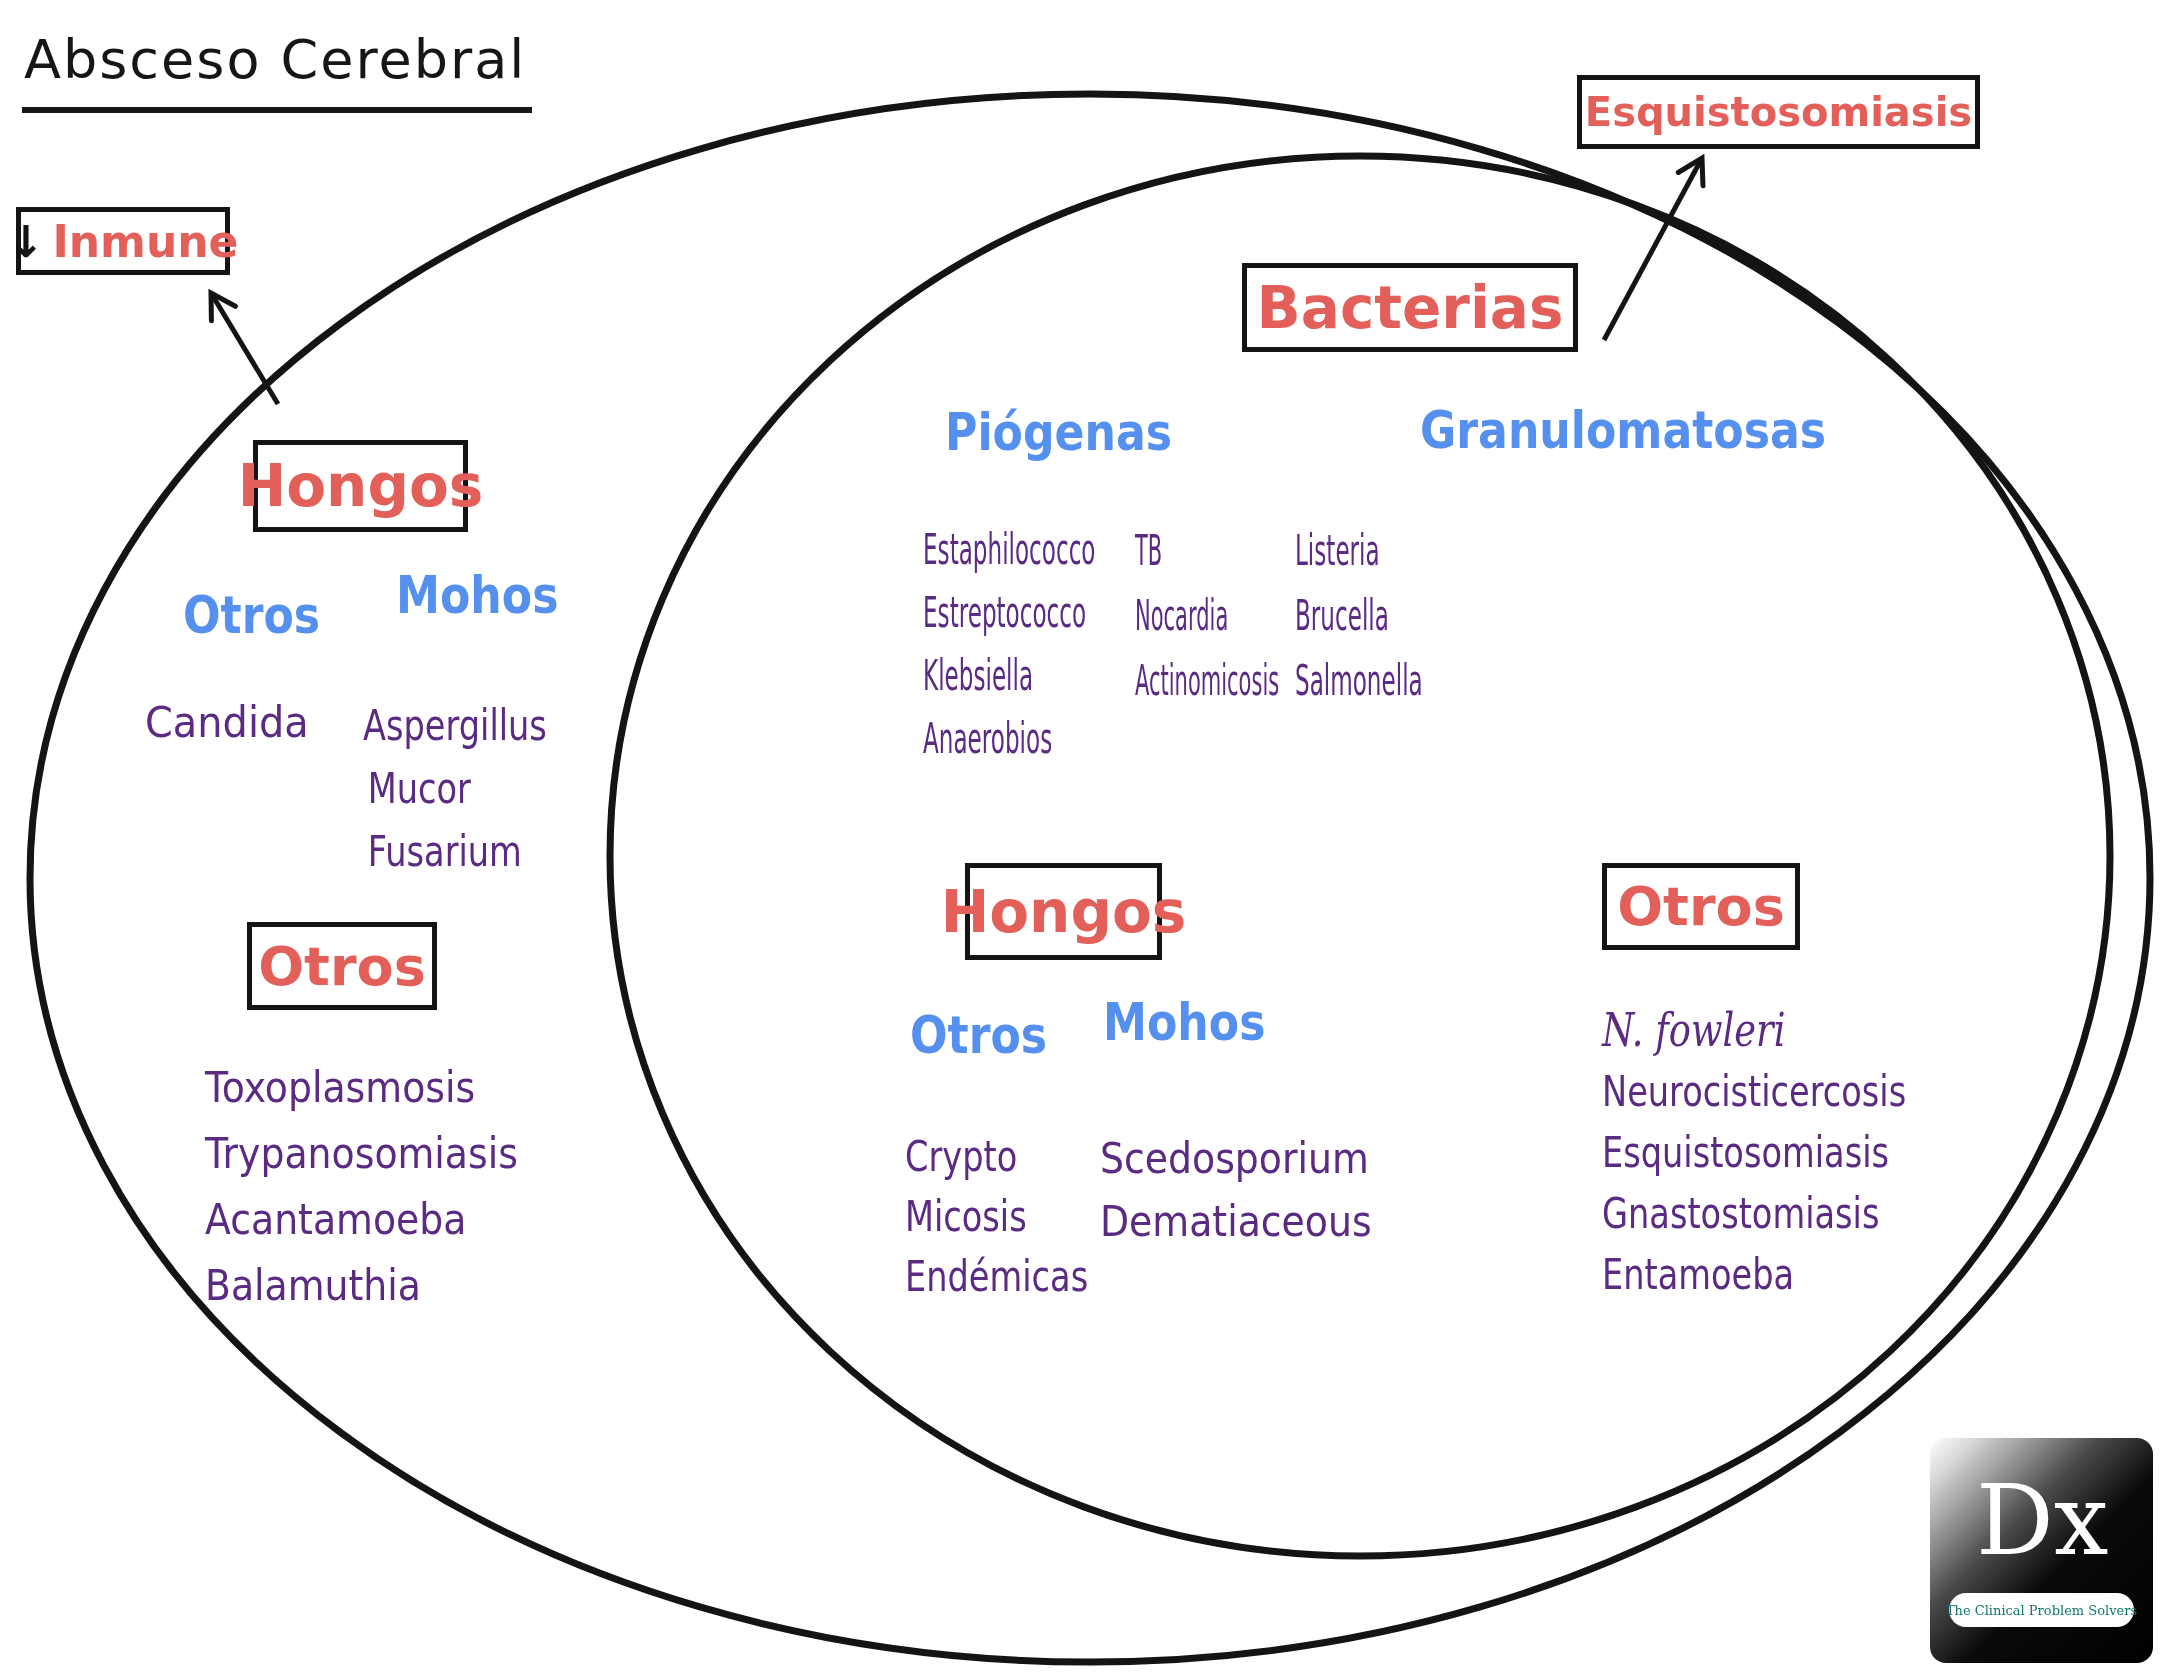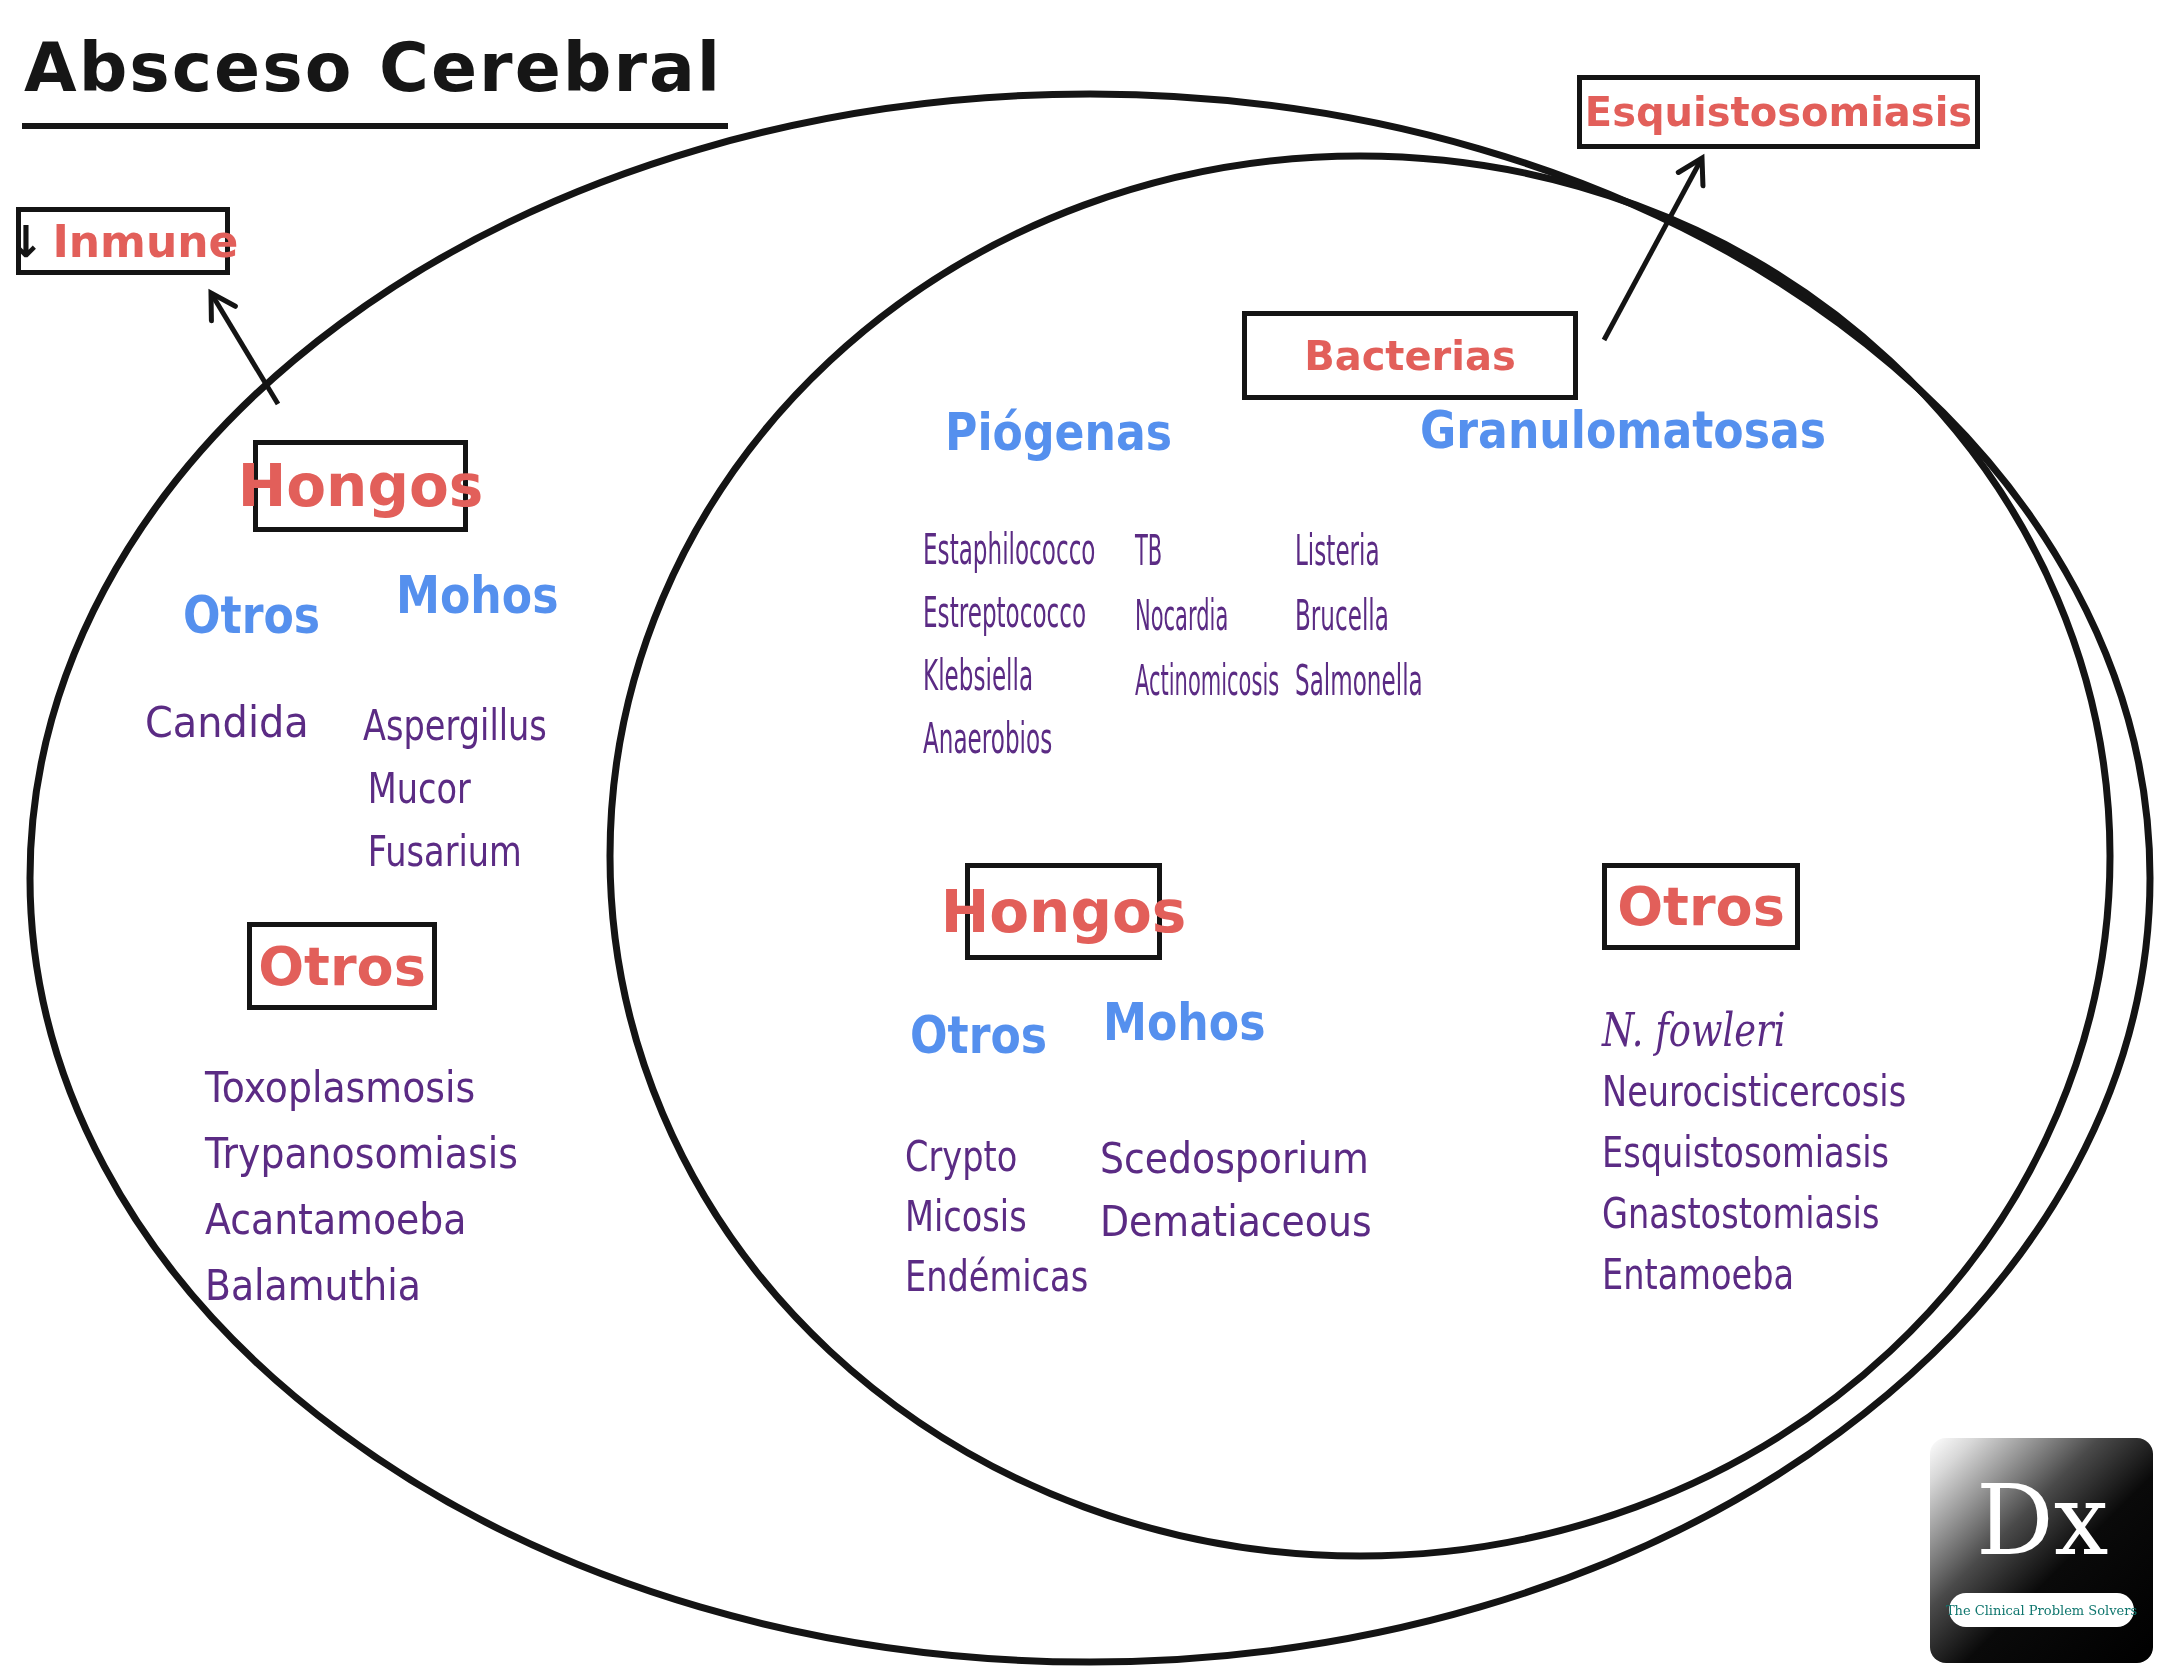--- a/index.html
+++ b/index.html
@@ -1,20 +1,20 @@
 <!DOCTYPE html>
 <html><head>
 <meta charset="utf-8">
 <style>
   html,body{margin:0;padding:0;background:#fff;}
   .canvas{position:relative;width:2167px;height:1678px;background:#ffffff;overflow:hidden;
           font-family:"DejaVu Sans",sans-serif;color:#161616;}
   svg.shapes{position:absolute;left:0;top:0;width:2167px;height:1678px;}
 
-  .title{position:absolute;left:22px;top:28px;font-size:68px;font-weight:700;letter-spacing:2px;
+  .title{position:absolute;left:22px;top:28px;font-size:54px;font-weight:400;letter-spacing:2px;
          color:#161616;border-bottom:6px solid #161616;padding:0 6px 16px 2px;}
 
   .rbox{position:absolute;border:5px solid #141414;background:#fff;display:flex;
         align-items:center;justify-content:center;font-weight:600;color:#E25F5A;box-sizing:border-box;}
   .rbox .dn{color:#141414;margin-right:8px;font-weight:700;}
 
   .subhead{position:absolute;font-size:52px;font-weight:600;color:#5590EE;
            transform:scaleX(.85);transform-origin:left top;white-space:nowrap;}
 
   .plist{position:absolute;font-size:42px;font-weight:500;color:#5B2B84;
@@ -80,21 +80,21 @@
     <span>Otros</span>
   </div>
 
   <div class="plist" style="left:205px;top:1055px;line-height:66px;transform:scaleX(.9);">
     <div>Toxoplasmosis</div>
     <div>Trypanosomiasis</div>
     <div>Acantamoeba</div>
     <div>Balamuthia</div>
   </div>
 
-  <div class="rbox" style="left:1242px;top:263px;width:336px;height:89px;font-size:40px;margin-top:48px;">
+  <div class="rbox" style="left:1242px;top:263px;width:336px;height:89px;font-size:58px;">
     <span>Bacterias</span>
   </div>
 
   <div class="subhead" style="left:945px;top:402px;">Piógenas</div>
   <div class="subhead" style="left:1420px;top:400px;">Granulomatosas</div>
 
   <div class="plist" style="left:923px;top:518px;line-height:63px;transform:scaleX(.55);">
     <div>Estaphilococco</div>
     <div>Estreptococco</div>
     <div>Klebsiella</div>

